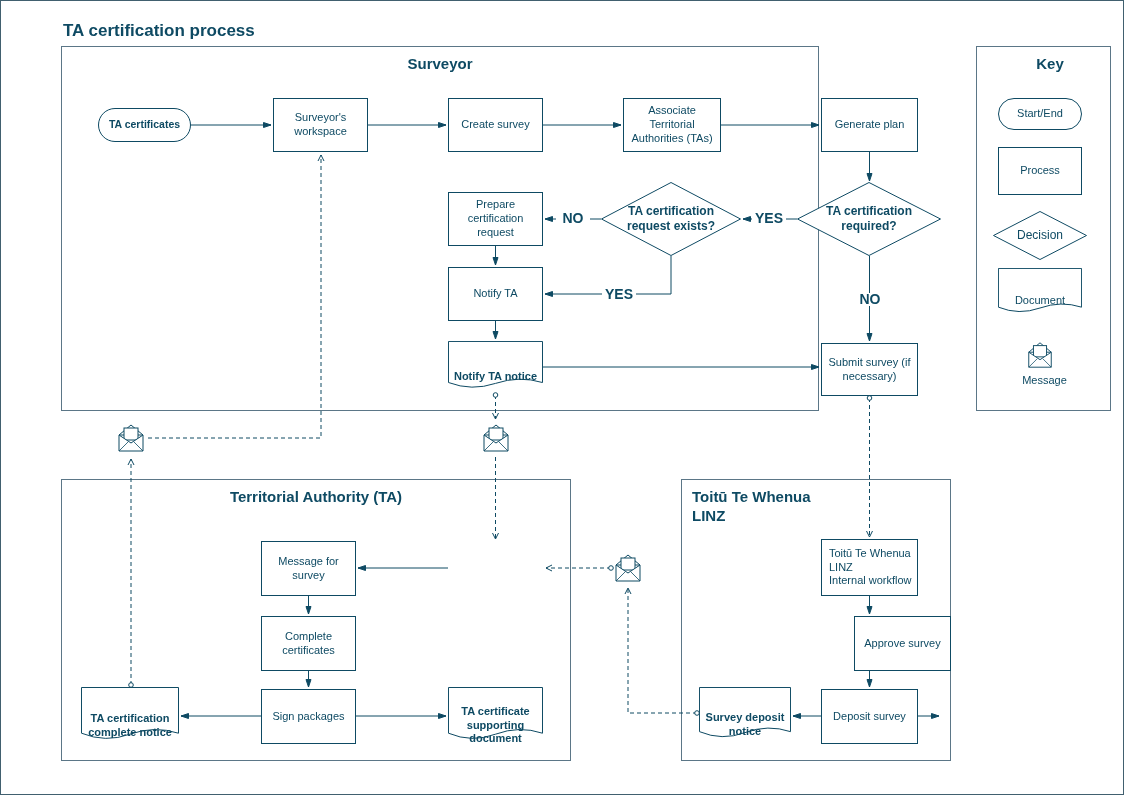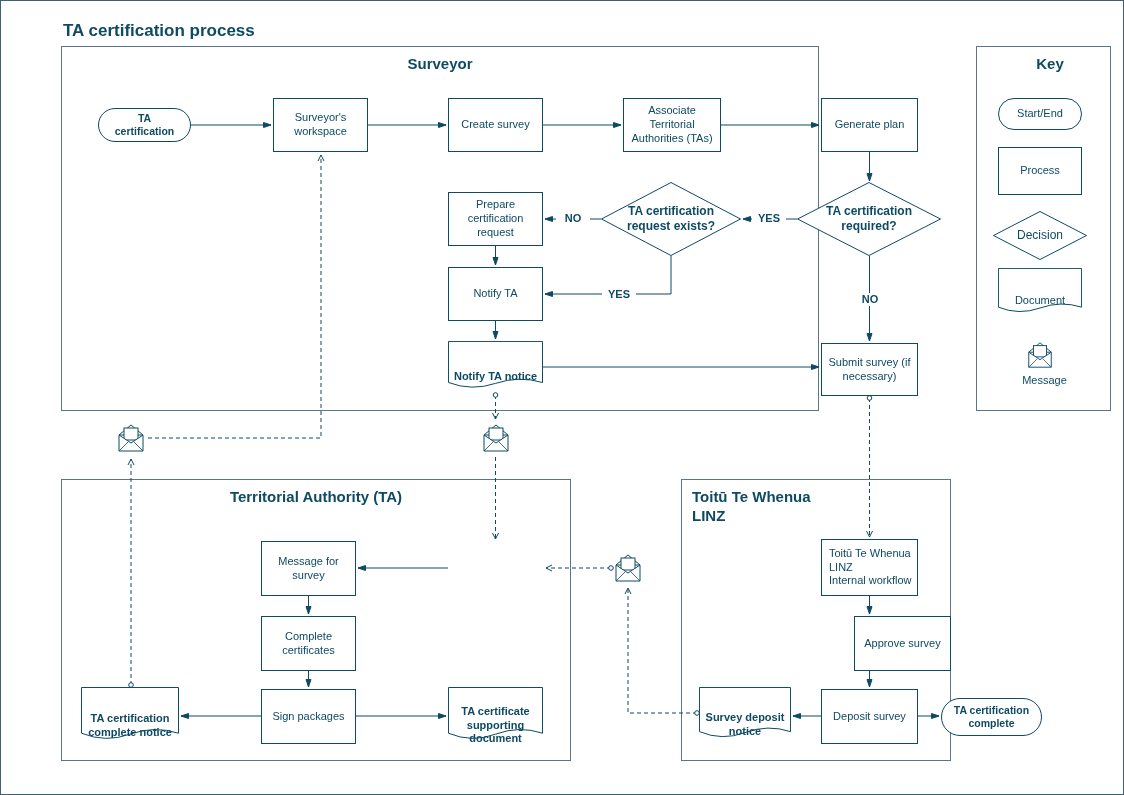--- a/index.html
+++ b/index.html
@@ -17,21 +17,21 @@
   .process { border: 1px solid var(--ink); background: #fff; padding: 2px 4px; }
   .stadium { border: 1px solid var(--ink); border-radius: 19px; background: #fff; font-weight: bold; padding: 2px 8px; }
   .stadium.regular { font-weight: normal; }
   .diamond svg, .doc svg.shape { position: absolute; inset: 0; width: 100%; height: 100%; }
   .diamond span { position: relative; z-index: 1; width: 76%; font-weight: bold; font-size: 12px; }
   .diamond span.regular { font-weight: normal; }
   .doc span { position: relative; z-index: 1; font-weight: bold; padding: 0 4px 8px; margin-top: 26px; }
   .doc span.regular { font-weight: normal; padding-bottom: 10px; }
   .pre { white-space: pre-line; }
   .left-text { justify-content: flex-start; text-align: left; padding-left: 7px; }
-  .edge-label { position: absolute; font-size: 11px; font-weight: bold; color: var(--ink); background: #fff; text-align: center; padding: 0 2px; line-height: 13px; }
+  .edge-label { position: absolute; font-size: 14px; font-weight: bold; color: var(--ink); background: #fff; text-align: center; padding: 0 2px; line-height: 13px; }
   .msg { position: absolute; }
   svg.wires { position: absolute; inset: 0; pointer-events: none; }
   .key-label { position: absolute; font-size: 11px; color: var(--ink); text-align: center; }
 </style>
 </head>
 <body>
 
 <div class="canvas">
 
   <div class="lane" style="left:60px;top:45px;width:758px;height:365px">
@@ -118,21 +118,21 @@
       <path d="M130,684 V458" marker-start="url(#circ)" marker-end="url(#oarr)"></path>
       <path d="M147,437 H320 V154" marker-end="url(#oarr)"></path>
       <path d="M696,712 H627 V587" marker-start="url(#circ)" marker-end="url(#oarr)"></path>
       <path d="M610,567 H545" marker-start="url(#circ)" marker-end="url(#oarr)"></path>
     </g>
   </svg>
 
   <div class="page-title">TA certification process</div>
 
   <div class="node stadium" style="left:97px;top:107px;width:93px;height:34px">
-    <span style="font-size:10.5px">TA certification</span>
+    <span style="font-size:10.5px">TA certificates</span>
   </div>
   <div class="node process" style="left:272px;top:97px;width:95px;height:54px">
     <span>Surveyor's workspace</span>
   </div>
   <div class="node process" style="left:447px;top:97px;width:95px;height:54px">
     <span>Create survey</span>
   </div>
   <div class="node process" style="left:622px;top:97px;width:98px;height:54px">
     <span>Associate Territorial Authorities (TAs)</span>
   </div>
@@ -229,17 +229,14 @@
   </div>
   <div class="node process" style="left:820px;top:688px;width:97px;height:55px">
     <span>Deposit survey</span>
   </div>
   <div class="node doc" style="left:698px;top:686px;width:92px;height:57px">
     <svg class="shape" viewBox="0 0 100 60" preserveAspectRatio="none">
         <path d="M0.5,0.5 H99.5 V47 Q75,39 50,48 Q25,57 0.5,47 Z" fill="#fff" stroke="#0e4a63" vector-effect="non-scaling-stroke"></path>
       </svg>
     <span>Survey deposit notice</span>
   </div>
-  <div class="node stadium" style="left:940px;top:697px;width:101px;height:38px">
-    <span style="font-size:10.5px">TA certification complete</span>
-  </div>
 
 </div>
 
 </body></html>

